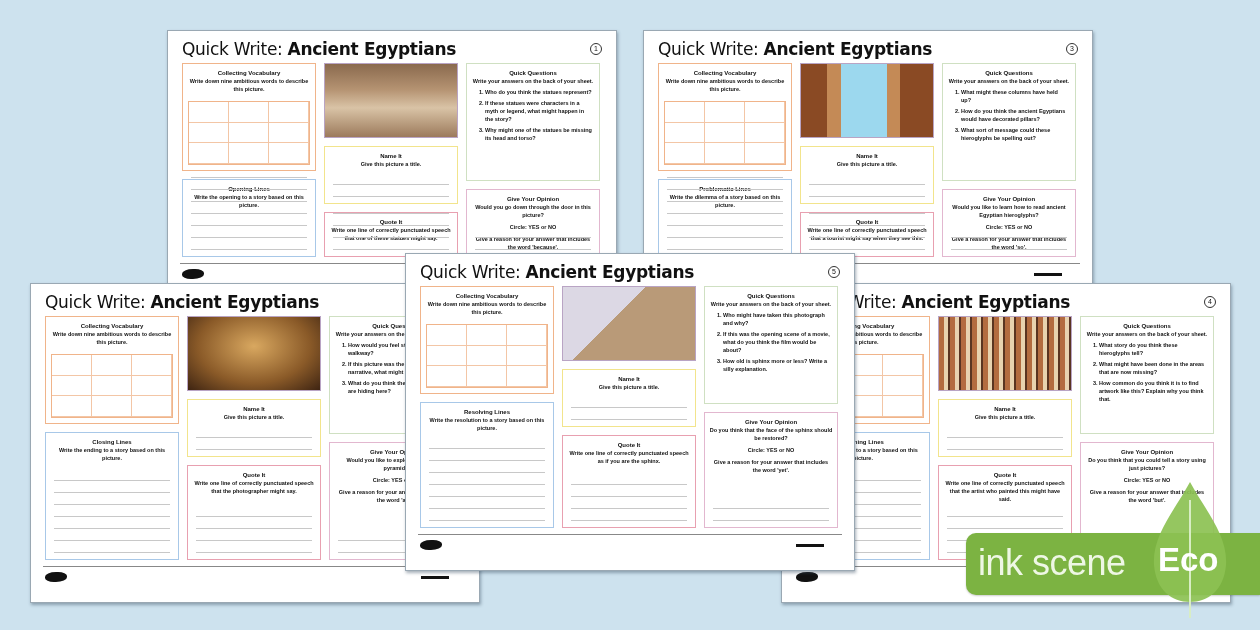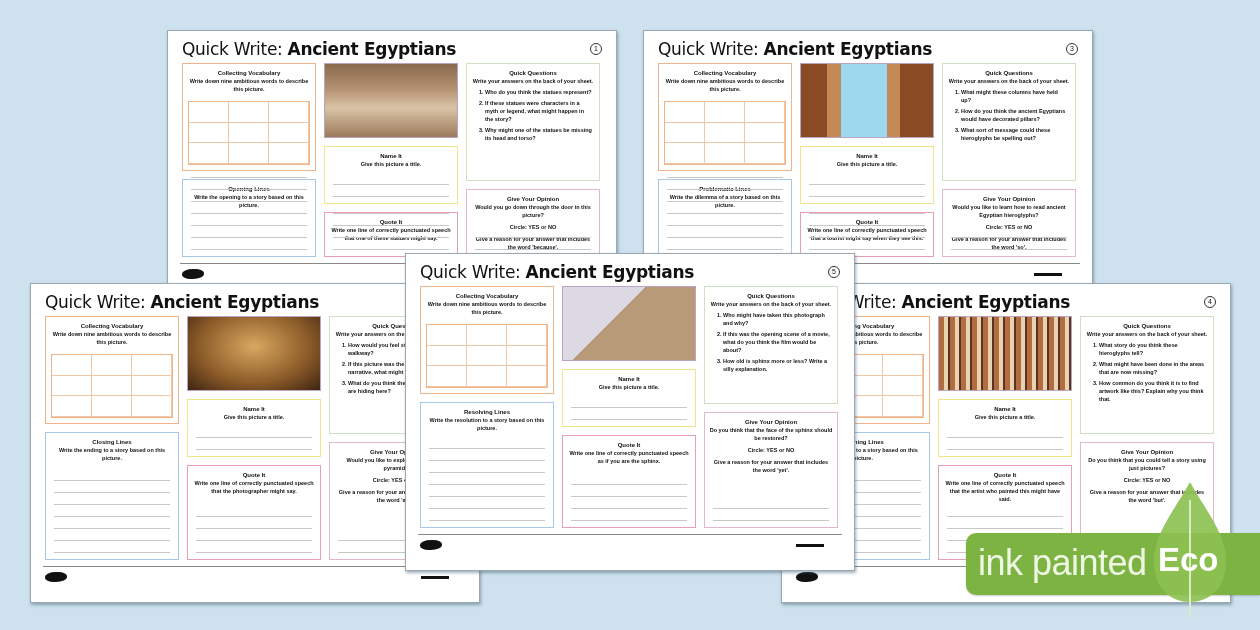--- a/index.html
+++ b/index.html
@@ -437,19 +437,19 @@
         </div>
     </div>
 
     <div class="foot" style="top:280px"></div>
     <div class="logo" style="left:14px;top:286px"></div>
     <div class="flogo" style="right:30px;top:290px"></div>
   </div>
   </div>
 
 <div class="eco">
-  <span class="txt">ink painted</span>
+  <span class="txt">ink scene</span>
 </div>
 <svg class="leaf" viewBox="0 0 80 140">
   <path d="M40 2 C55 30 78 55 76 85 C74 110 58 122 40 122 C22 122 6 110 4 85 C2 55 25 30 40 2 Z" fill="#8cc152" opacity=".92"></path>
   <line x1="40" y1="20" x2="40" y2="138" stroke="#d8edc4" stroke-width="2"></line>
 </svg>
 <span class="eco-label">Eco</span>
 
 </body></html>

